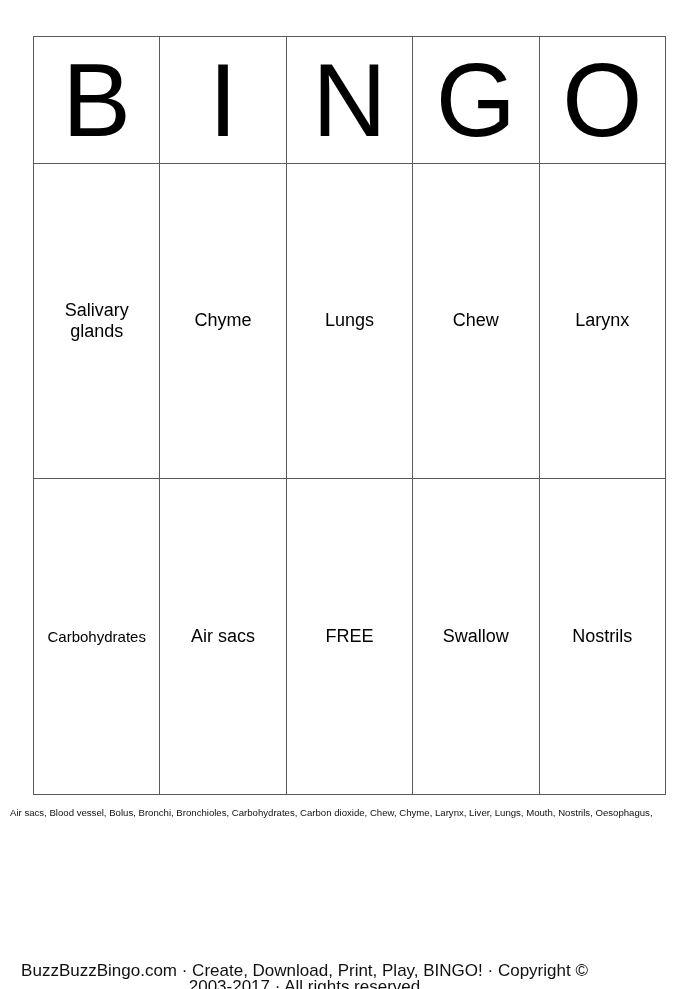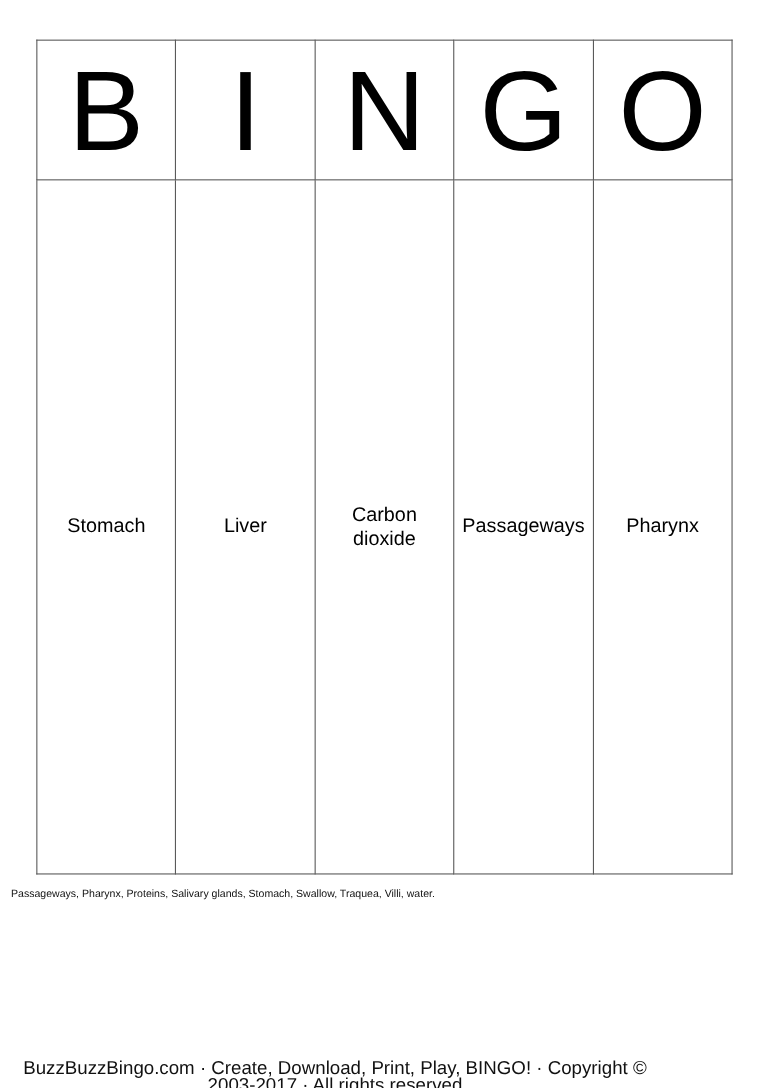--- a/index.html
+++ b/index.html
@@ -81,26 +81,33 @@
     <tr>
       <th>B</th>
       <th>I</th>
       <th>N</th>
       <th>G</th>
       <th>O</th>
     </tr>
   </thead>
   <tbody>
     <tr>
-      <td>Stomach</td>
-      <td>Liver</td>
-      <td>Carbon dioxide</td>
-      <td>Passageways</td>
-      <td>Pharynx</td>
+      <td>Salivary glands</td>
+      <td>Chyme</td>
+      <td>Lungs</td>
+      <td>Chew</td>
+      <td>Larynx</td>
+    </tr>
+    <tr>
+      <td class="small">Carbohydrates</td>
+      <td>Air sacs</td>
+      <td>FREE</td>
+      <td>Swallow</td>
+      <td>Nostrils</td>
     </tr>
   </tbody>
 </table>
 
 <div class="info">
-  <p>Passageways, Pharynx, Proteins, Salivary glands, Stomach, Swallow, Traquea, Villi, water.</p>
+  <p>Air sacs, Blood vessel, Bolus, Bronchi, Bronchioles, Carbohydrates, Carbon dioxide, Chew, Chyme, Larynx, Liver, Lungs, Mouth, Nostrils, Oesophagus,</p>
 </div>
 
 <div class="credit">BuzzBuzzBingo.com · Create, Download, Print, Play, BINGO! · Copyright © 2003-2017 · All rights reserved</div>
 
 </body></html>

